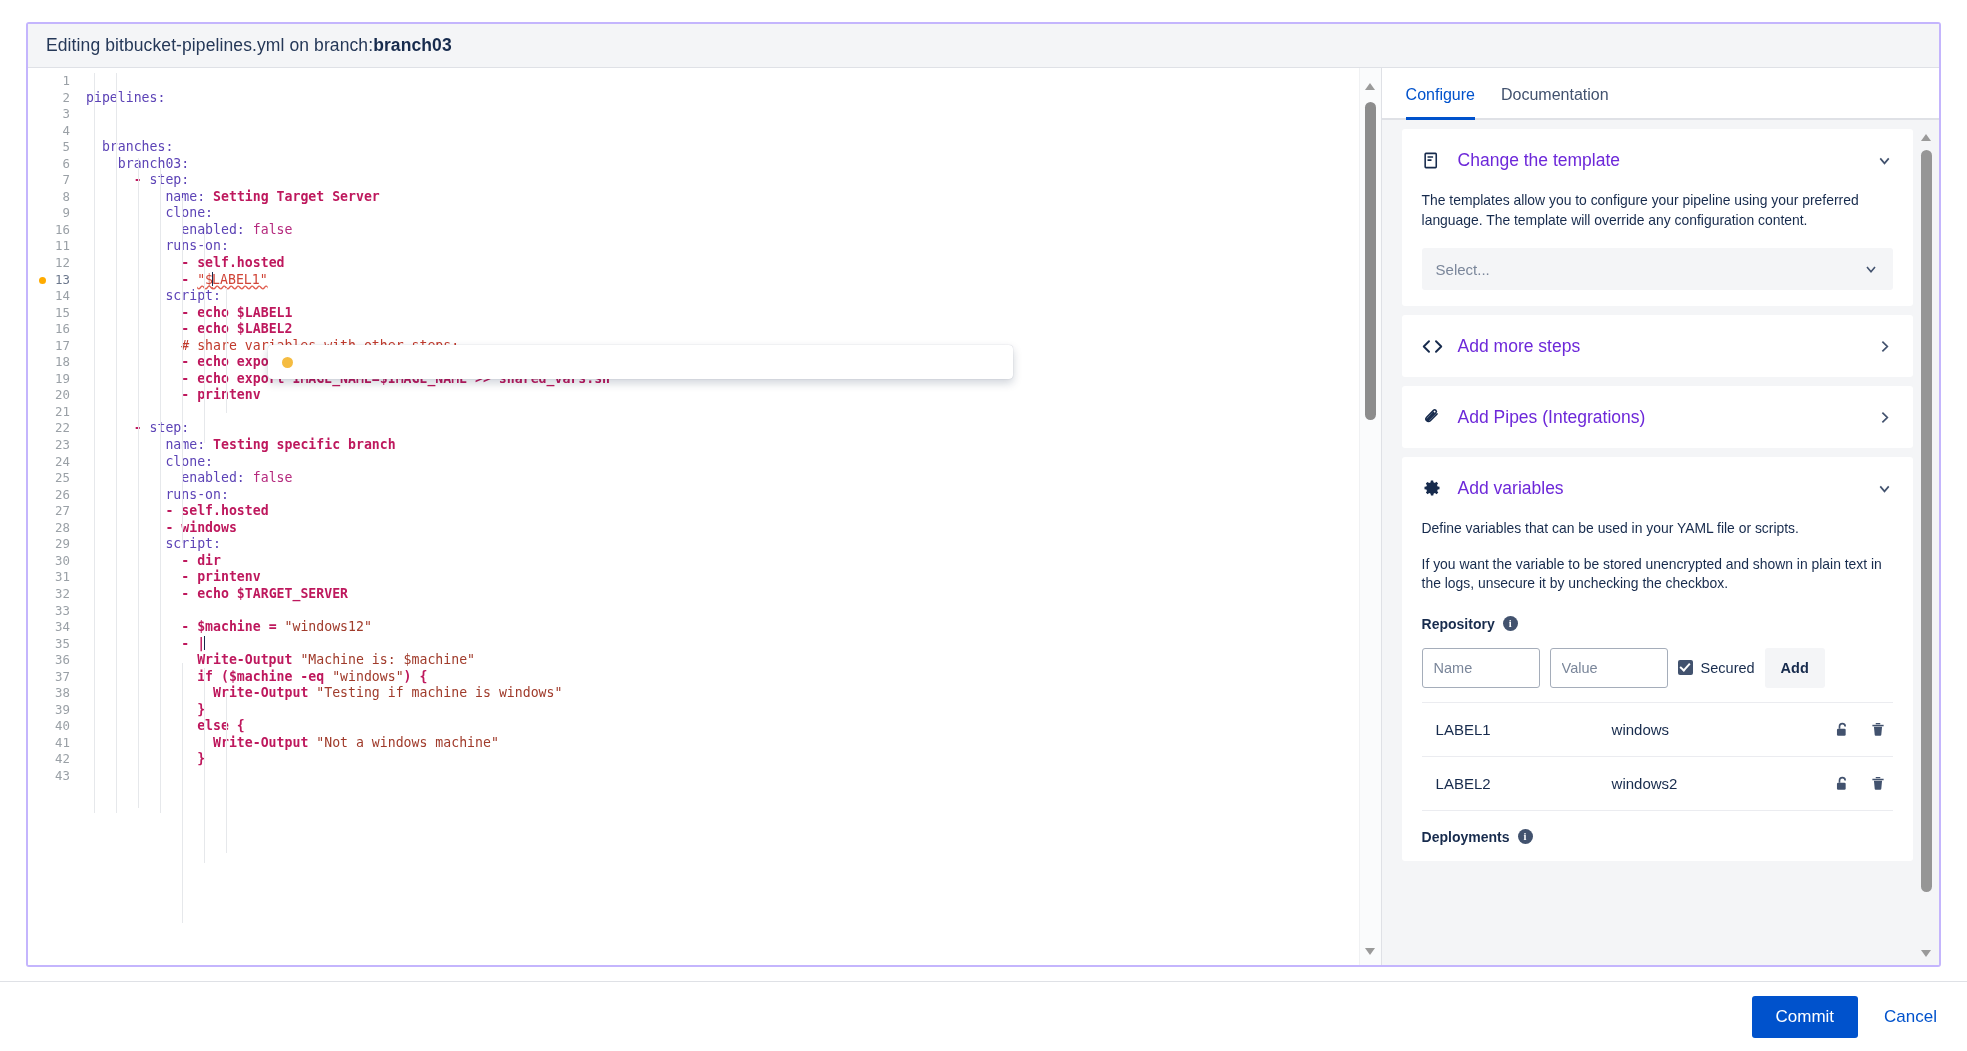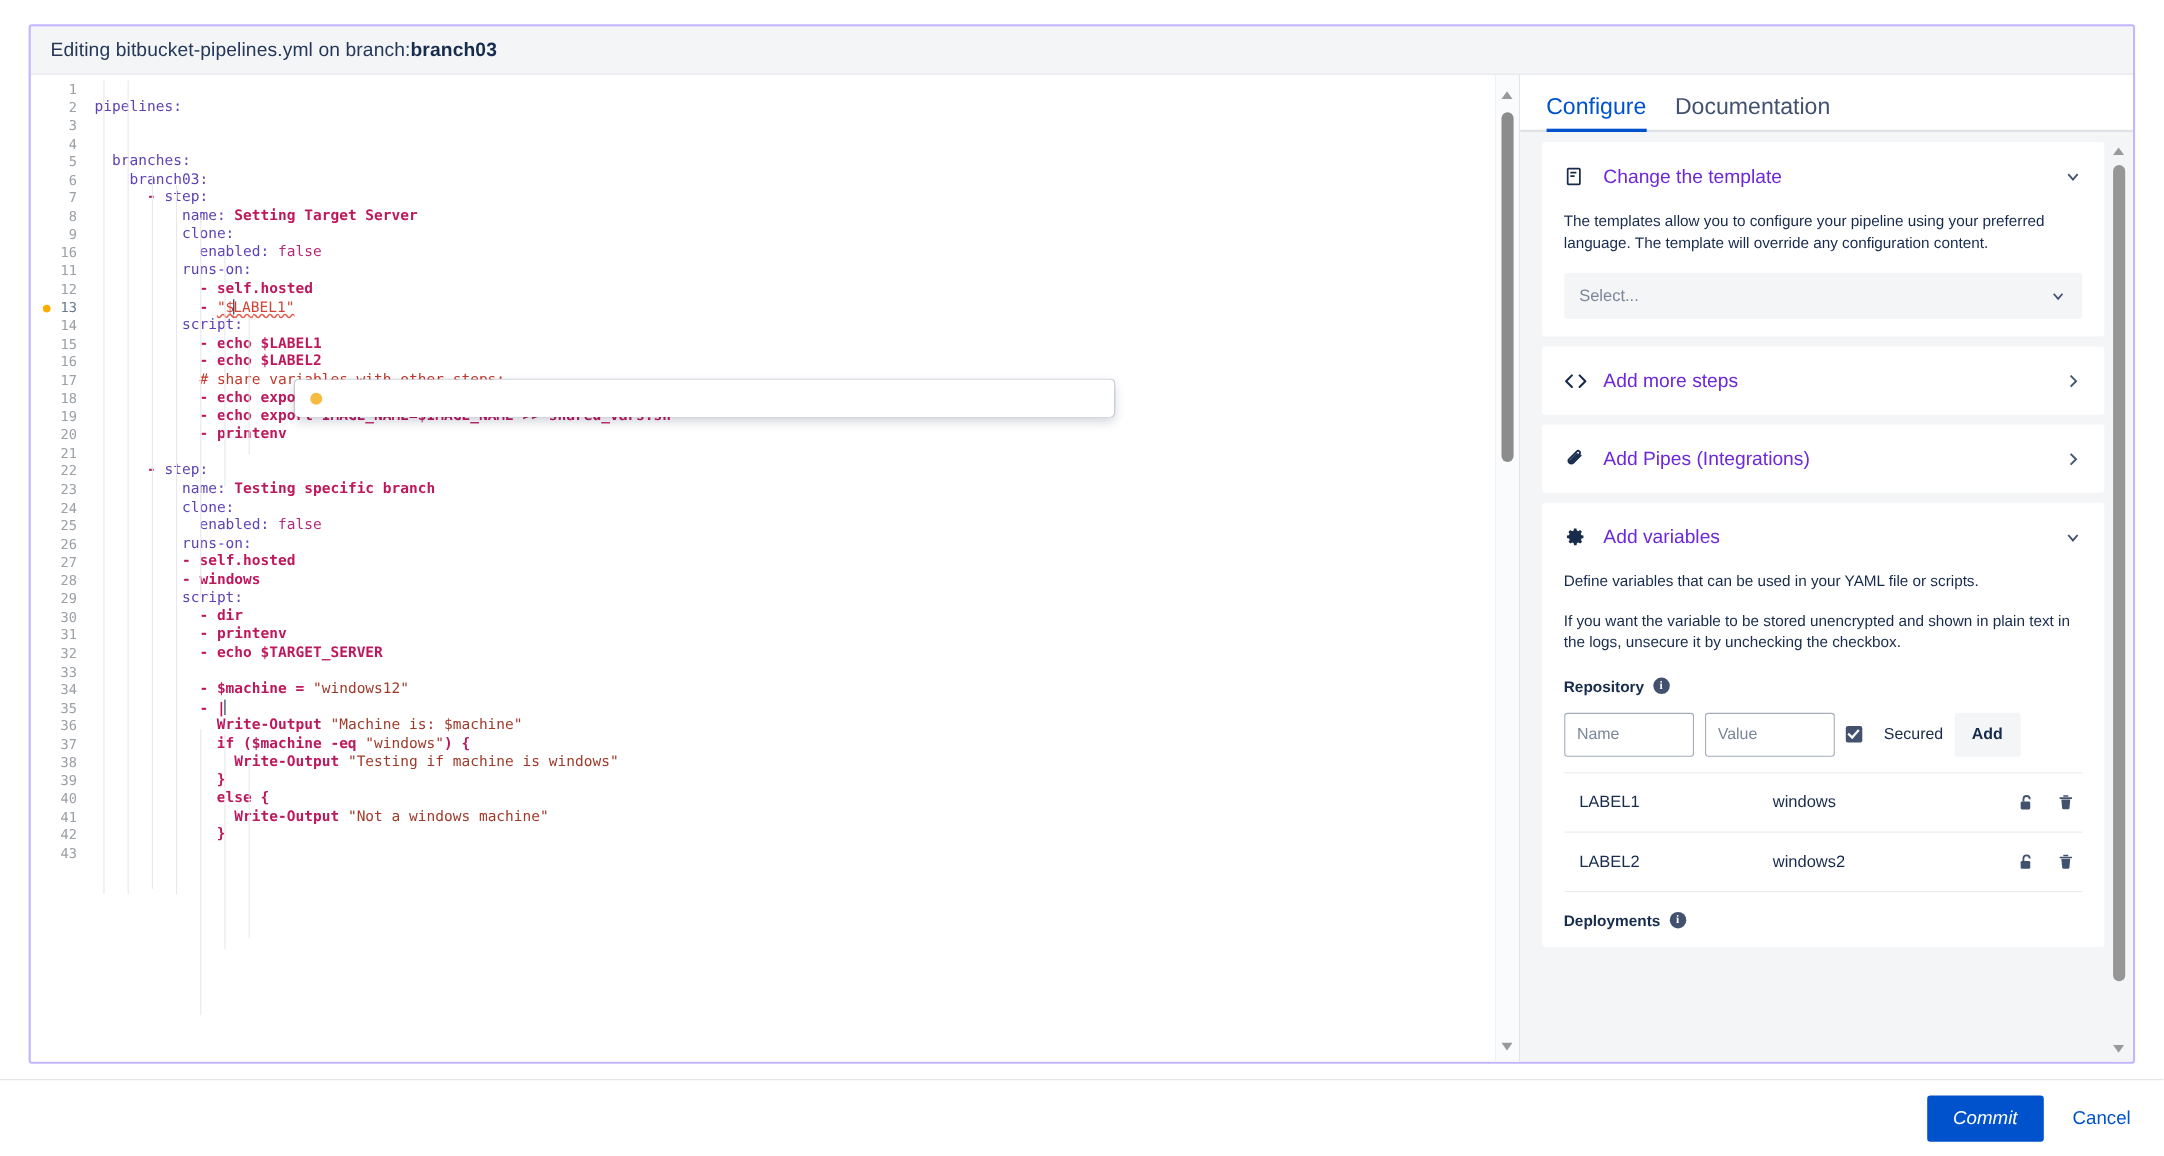--- a/index.html
+++ b/index.html
@@ -129,21 +129,21 @@
     display: flex; flex-direction: column;
   }
   .tabs {
     display: flex; gap: 26px;
     padding: 18px 24px 0 24px;
     border-bottom: 2px solid #dfe1e6;
     background: #ffffff;
     height: 52px;
   }
   .tab {
-    font-size: 21px; color: #42526e;
+    font-size: 16px; color: #42526e;
     padding-bottom: 9px; cursor: pointer;
     position: relative;
   }
   .tab.active { color: #0052cc; font-weight: normal; }
   .tab.active::after {
     content: ""; position: absolute;
     left: 0; right: 0; bottom: -2px; height: 3px;
     background: #0052cc;
   }
   .panel-scroll {
@@ -198,21 +198,21 @@
   .var-form input {
     height: 40px; border: 1px solid #a5adba;
     border-radius: 3px; background: #fff;
     padding: 0 11px; font-size: 14.5px;
     color: #0f766e; font-family: "Liberation Sans", sans-serif;
     outline: none;
   }
   .var-form input.name { width: 118px; }
   .var-form input.value { width: 118px; }
   .var-form input::placeholder { color: #7a869a; }
-  .chk-wrap { display: flex; align-items: center; gap: 20px; font-size: 14.5px; color: #172b4d; }
+  .chk-wrap { display: flex; align-items: center; gap: 8px; font-size: 14.5px; color: #172b4d; }
   .chk {
     width: 15px; height: 15px; border-radius: 2px;
     background: #42526e; position: relative; flex: none;
   }
   .chk::after {
     content: ""; position: absolute;
     left: 4px; top: 1px; width: 4px; height: 8px;
     border: solid #fff; border-width: 0 2px 2px 0;
     transform: rotate(42deg);
   }
@@ -260,21 +260,20 @@
     background: #ffffff;
     display: flex; align-items: center; justify-content: flex-end;
     padding-right: 24px; gap: 20px;
   }
   .btn-commit {
     background: #0052cc; color: #fff;
     border: none; border-radius: 3px;
     height: 42px; padding: 0 24px;
     font-size: 17px; font-family: "Liberation Sans", sans-serif;
     cursor: pointer;
-    font-style: italic;
   }
   .btn-cancel {
     background: none; border: none;
     color: #0052cc; font-size: 17px;
     font-family: "Liberation Sans", sans-serif;
     cursor: pointer;
   }
   svg { display: block; }
 </style>
 </head>

